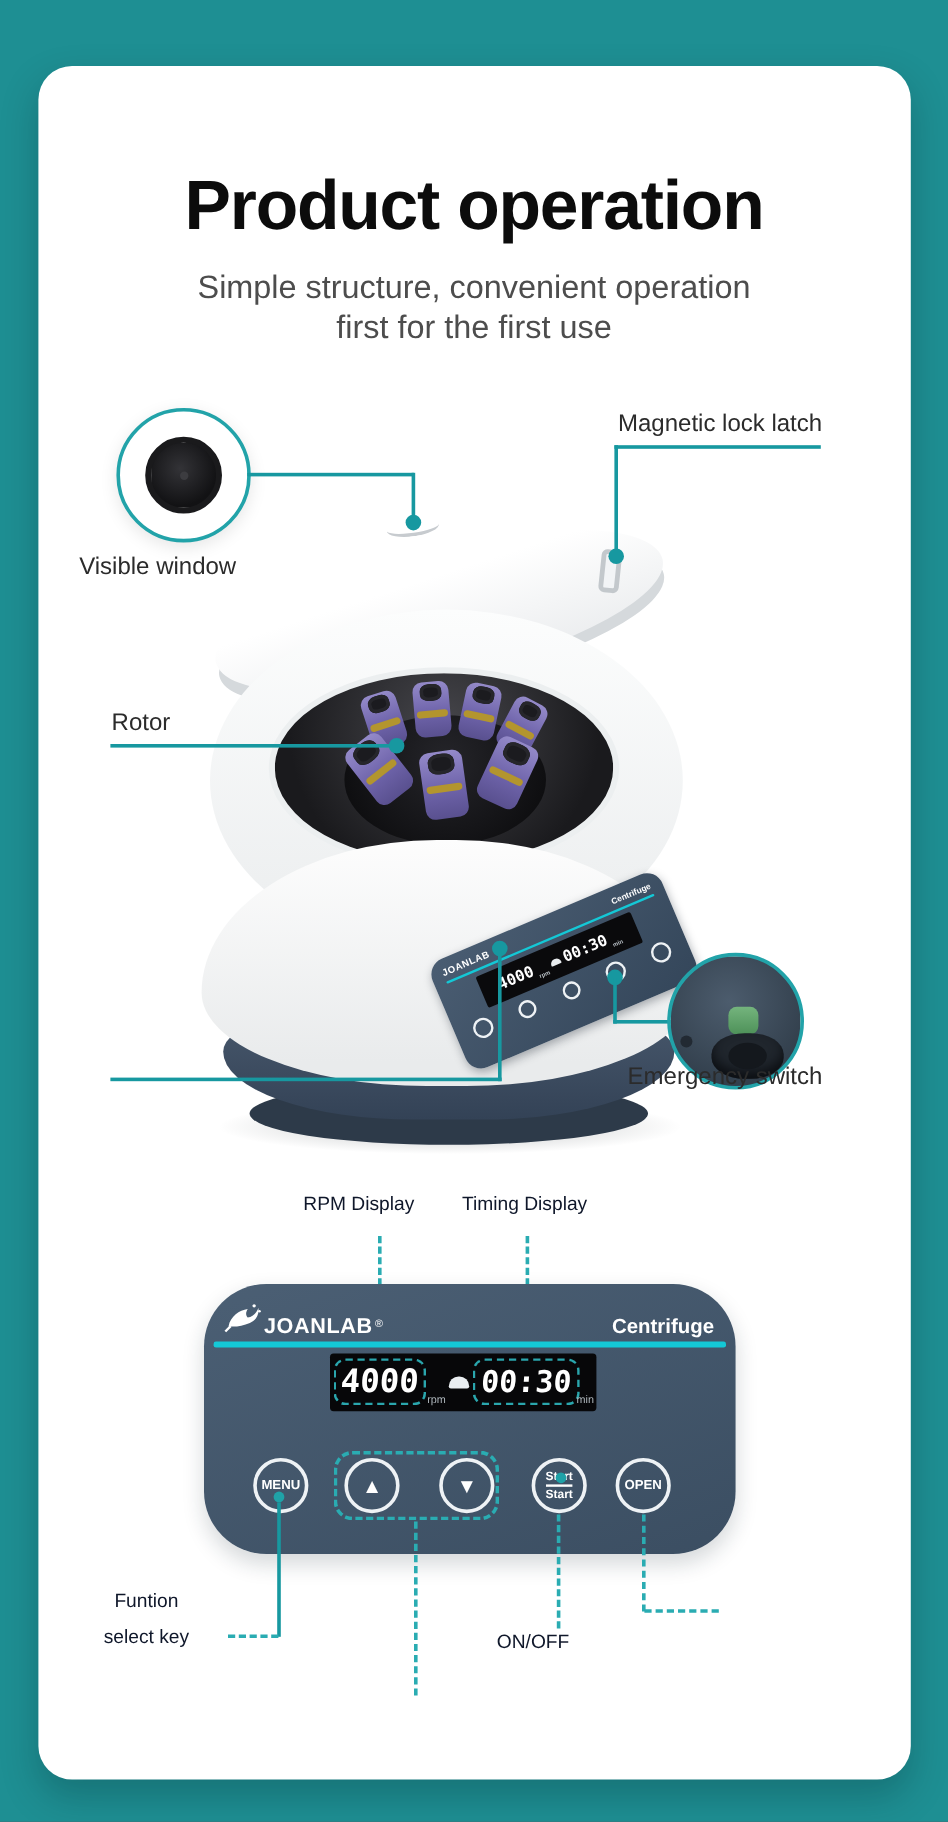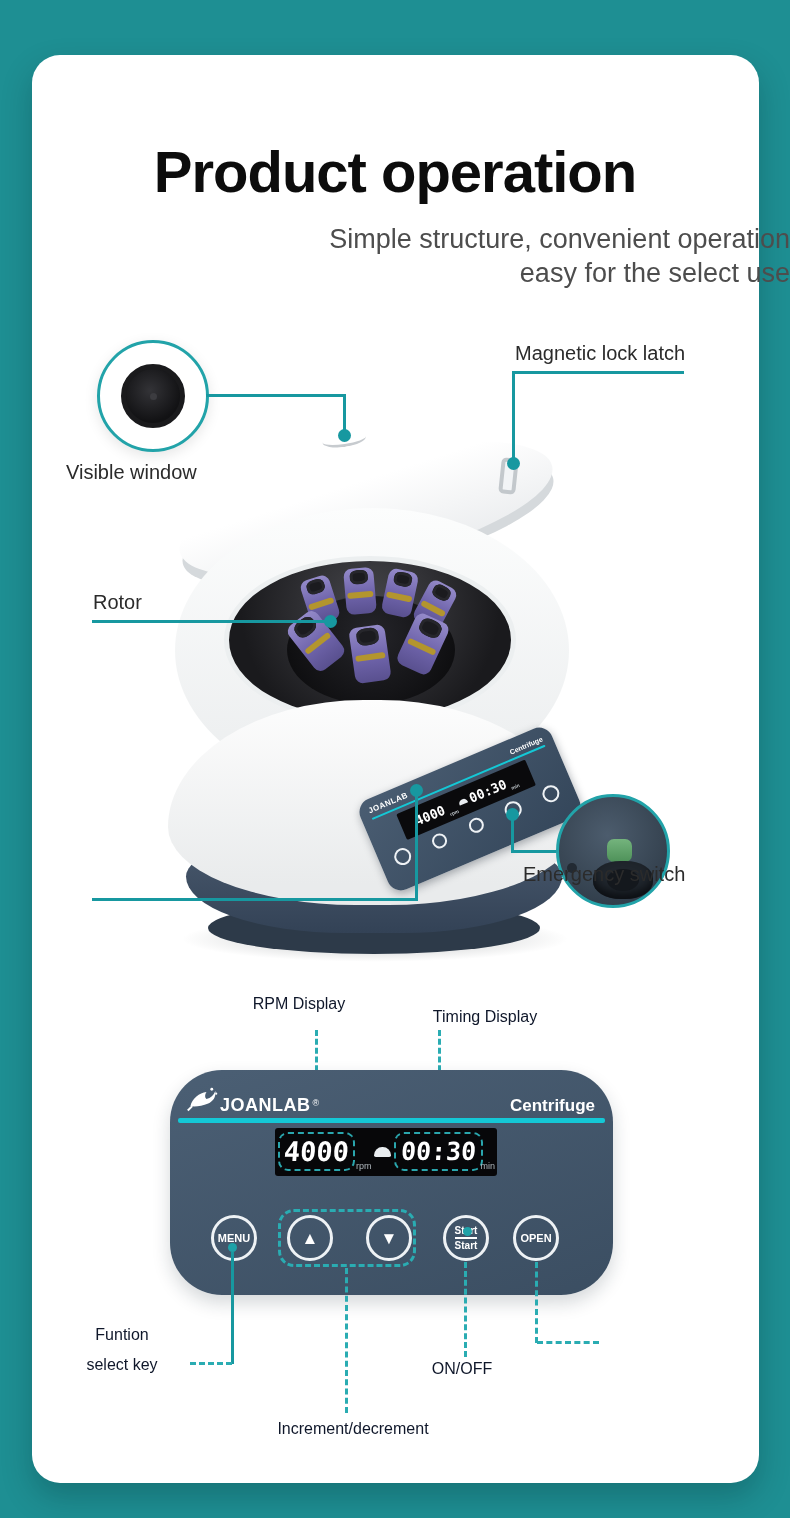--- a/index.html
+++ b/index.html
@@ -4,21 +4,21 @@
 <style>
   html,body{margin:0;padding:0;background:#10646a;}
   #canvas{position:relative;width:790px;height:1518px;background:#1e8f93;overflow:hidden;
           font-family:"Liberation Sans",sans-serif;}
   .abs{position:absolute;}
   .card{left:32px;top:55px;width:727px;height:1428px;background:#ffffff;border-radius:28px;
         box-shadow:0 14px 30px rgba(0,30,35,.25);}
   
   .title{left:0;top:138px;width:790px;text-align:center;font-size:58px;font-weight:bold;
          color:#0c0c0c;letter-spacing:-1px;}
-  .subtitle{left:0;top:222px;width:790px;text-align:right;font-size:27px;line-height:34px;color:#4d4d4d;}
+  .subtitle{left:0;top:222px;width:790px;text-align:center;font-size:27px;line-height:34px;color:#4d4d4d;}
   
   .callout{font-size:20px;color:#2b2b2b;}
   .tealline{background:#1798a0;}
   .dash-v{width:0;border-left:3px dashed #2aacb2;}
   .dash-h{height:0;border-top:3px dashed #2aacb2;}
   .dot{width:13px;height:13px;border-radius:50%;background:#1798a0;}
   .dot-s{width:9px;height:9px;border-radius:50%;background:#1fa2a8;}
   
   .inset{border-radius:50%;border:3px solid #22a3a9;box-sizing:border-box;}
   .inset-window{left:97px;top:340px;width:112px;height:112px;background:#ffffff;
@@ -112,21 +112,21 @@
 </style>
 </head>
 <body>
 
 <div id="canvas">
   <div class="abs card"></div>
 
   <div class="abs title">Product operation</div>
   <div class="abs subtitle">
     <div>Simple structure, convenient operation</div>
-    <div>easy for the select use</div>
+    <div>first for the first use</div>
   </div>
 
   <div class="abs prod-shadow"></div>
   <div class="abs lid-rim"></div>
   <div class="abs lid"></div>
   <div class="abs lid-arc"></div>
   <div class="abs latch"></div>
   <div class="abs dome"></div>
   <div class="abs bowl"></div>
   <div class="abs rotor-plate"></div>
@@ -185,24 +185,24 @@
   <div class="abs tealline" style="left:92px;top:898px;width:326px;height:3px;"></div>
 
   <div class="abs dot" style="left:506px;top:808px;"></div>
   <div class="abs tealline" style="left:511px;top:815px;width:3px;height:38px;"></div>
   <div class="abs tealline" style="left:511px;top:850px;width:48px;height:3px;"></div>
   <div class="abs inset inset-emergency">
     <div class="green-btn"></div>
     <div class="socket"></div>
     <div class="screw"></div>
   </div>
-  <div class="abs callout" style="left:523px;top:863px;text-align:right;">Emergency switch</div>
+  <div class="abs callout" style="left:523px;top:886px;text-align:right;">Emergency switch</div>
 
   <div class="abs teal-label" style="left:199px;top:995px;width:200px;text-align:center;">RPM Display</div>
-  <div class="abs teal-label" style="left:385px;top:995px;width:200px;text-align:center;margin-top:13px;">Timing Display</div>
+  <div class="abs teal-label" style="left:385px;top:995px;width:200px;text-align:left;">Timing Display</div>
   <div class="abs dash-v" style="left:315px;top:1030px;height:103px;"></div>
   <div class="abs dash-v" style="left:438px;top:1030px;height:103px;"></div>
 
   <div class="abs panel">
     <div class="logo-row">
       <div class="brand-wrap">
         <span>
           <svg width="32" height="26" viewBox="0 0 36 28">
             <path d="M5 22 C7 13 15 7 23 6 C21 9 21 12 23 14 C28 13 31 10 33 5 C34 12 30 17 25 19 C18 22 10 23 5 22 Z" fill="#ffffff"></path>
             <path d="M7 22 L2 27" stroke="#ffffff" stroke-width="2.2"></path>
@@ -252,15 +252,14 @@
   <div class="abs dash-h" style="left:190px;top:1362px;width:42px;"></div>
   <div class="abs dash-v" style="left:345px;top:1268px;height:145px;"></div>
   <div class="abs dash-v" style="left:464px;top:1262px;height:95px;"></div>
   <div class="abs dash-v" style="left:535px;top:1262px;height:81px;"></div>
   <div class="abs dash-h" style="left:537px;top:1341px;width:62px;"></div>
 
   <div class="abs teal-label" style="left:56px;top:1320px;width:132px;text-align:center;line-height:30px;">
     <div>Funtion</div>
     <div>select key</div>
   </div>
-  <div class="abs teal-label" style="left:233px;top:1420px;width:240px;text-align:center;">Increment/decrement</div>
-  <div class="abs teal-label" style="left:402px;top:1360px;width:120px;text-align:center;">ON/OFF</div>
+  <div class="abs teal-label" style="left:414px;top:1360px;width:120px;text-align:left;">ON/OFF</div>
 </div>
 
 </body></html>

